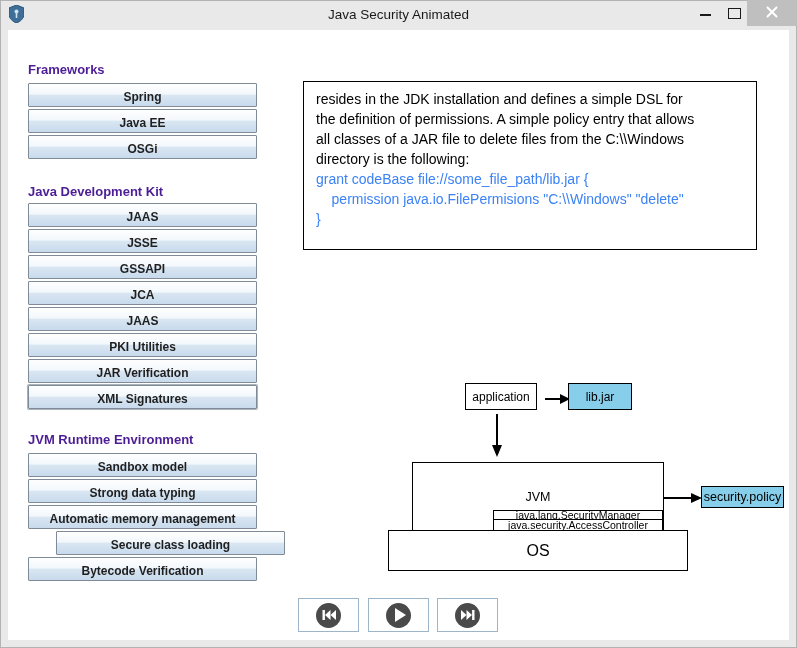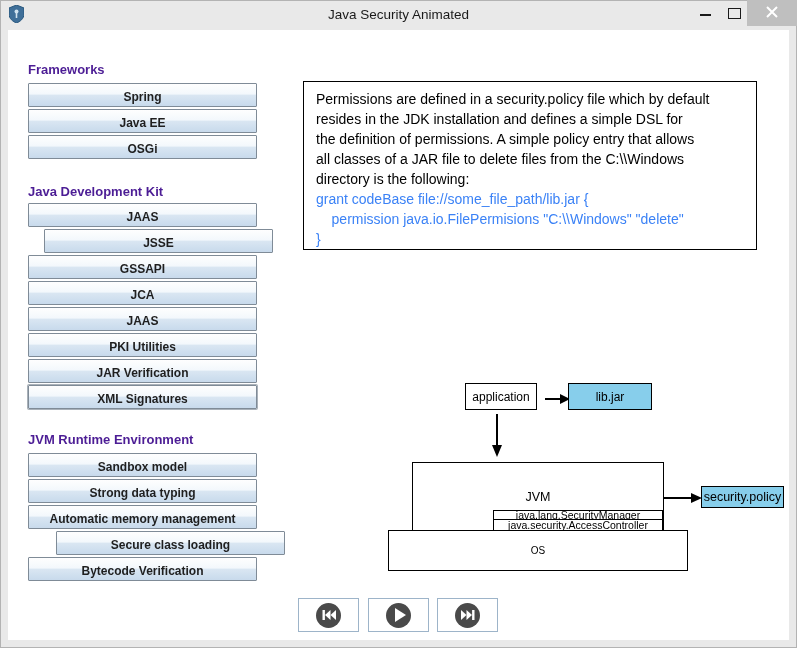--- a/index.html
+++ b/index.html
@@ -39,25 +39,25 @@
   }
   .panel .code { color:#3b82f6; white-space:pre; }
   
   .dbox {
     position:absolute; border:1px solid #000; background:#fff;
     display:flex; align-items:center; justify-content:center;
     font-size:12px; color:#000;
   }
   .hl { background:#87ceeb; }
   #box-app    { left:457px; top:353px; width:72px;  height:27px; }
-  #box-libjar { left:560px; top:353px; width:84px;  height:27px; }
+  #box-libjar { left:560px; top:353px; width:64px;  height:27px; }
   #box-jvm    { left:404px; top:432px; width:252px; height:69px; font-size:12.5px; }
   #box-sm     { left:485px; top:480px; width:170px; height:10px; font-size:10.5px; line-height:10px; }
   #box-ac     { left:485px; top:489px; width:170px; height:12px; font-size:10.5px; line-height:10px; }
-  #box-os     { left:380px; top:500px; width:300px; height:41px; font-size:10px; }
+  #box-os     { left:380px; top:500px; width:300px; height:41px; font-size:16px; }
   #box-policy { left:693px; top:456px; width:83px;  height:22px; font-size:12.5px; }
   .arrow { position:absolute; }
   #arrow-app-libjar { left:537px; top:361px; }
   #arrow-app-jvm    { left:483px; top:384px; }
   #arrow-jvm-policy { left:656px; top:460px; }
   
   .pbtn {
     position:absolute; top:568px; width:61px; height:34px; background:#fff;
     border:1px solid #9db4c9; display:flex; align-items:center; justify-content:center;
     cursor:pointer; padding:0;
@@ -98,37 +98,36 @@
 
   <div class="content">
 
     <div class="sec-label" style="top:32px;">Frameworks</div>
     <button class="sbtn" style="top:53px;">Spring</button>
     <button class="sbtn" style="top:79px;">Java EE</button>
     <button class="sbtn" style="top:105px;">OSGi</button>
 
     <div class="sec-label" style="top:154px;">Java Development Kit</div>
     <button class="sbtn" style="top:173px;">JAAS</button>
-    <button class="sbtn" style="top:199px;margin-left:16px;">JSSE</button>
+    <button class="sbtn" style="top:199px;">JSSE</button>
     <button class="sbtn" style="top:225px;">GSSAPI</button>
     <button class="sbtn" style="top:251px;">JCA</button>
     <button class="sbtn" style="top:277px;">JAAS</button>
     <button class="sbtn" style="top:303px;">PKI Utilities</button>
     <button class="sbtn" style="top:329px;">JAR Verification</button>
     <button class="sbtn focused" style="top:355px;">XML Signatures</button>
 
     <div class="sec-label" style="top:402px;">JVM Runtime Environment</div>
     <button class="sbtn" style="top:449px;">Strong data typing</button>
     <button class="sbtn" style="top:423px;">Sandbox model</button>
     <button class="sbtn" style="top:475px;">Automatic memory management</button>
     <button class="sbtn" style="top:501px;margin-left:28px;">Secure class loading</button>
     <button class="sbtn" style="top:527px;">Bytecode Verification</button>
 
     <div class="panel">
-      <div>Permissions are defined in a security.policy file which by default</div>
       <div>resides in the JDK installation and defines a simple DSL for</div>
       <div>the definition of permissions. A simple policy entry that allows</div>
       <div>all classes of a JAR file to delete files from the C:\\Windows</div>
       <div>directory is the following:</div>
       <div class="code">grant codeBase file://some_file_path/lib.jar {</div>
       <div class="code">    permission java.io.FilePermisions "C:\\Windows" "delete"</div>
       <div class="code">}</div>
     </div>
 
     <div class="dbox" id="box-app">application</div>

